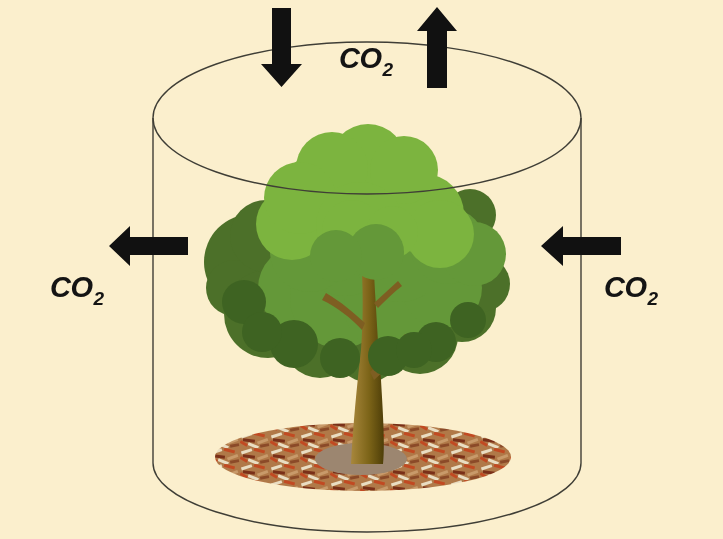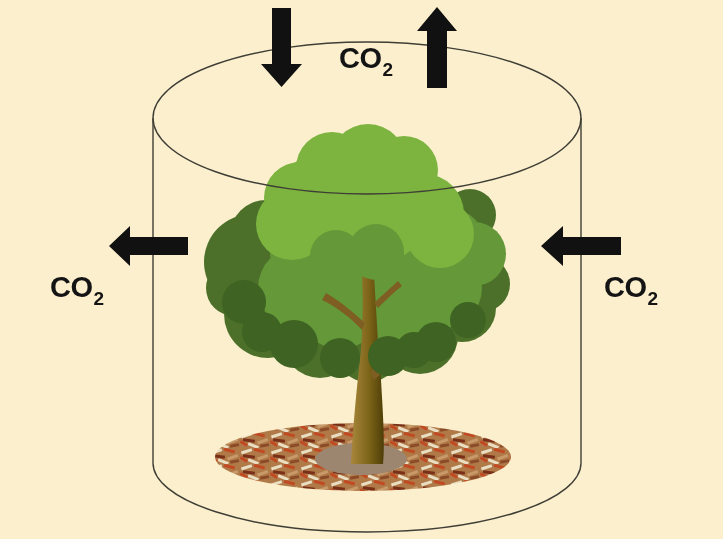--- a/index.html
+++ b/index.html
@@ -1,18 +1,18 @@
 <!DOCTYPE html>
 <html><head>
 <meta charset="utf-8">
 <style>
   html,body{margin:0;padding:0;background:#FBEFCD;}
   .stage{position:relative;width:723px;height:539px;overflow:hidden;font-family:"Liberation Sans",sans-serif;}
   .stage svg{position:absolute;left:0;top:0;}
-  .co2{position:absolute;font-weight:700;font-size:29px;line-height:1;color:#141414;letter-spacing:-0.5px;white-space:nowrap;}
+  .co2{position:absolute;font-weight:700;font-size:29px;line-height:1;color:#141414;letter-spacing:-0.5px;white-space:nowrap;font-style:italic;}
   .co2 .sub{font-size:19px;position:relative;top:8px;margin-left:1px;font-weight:700;}
   .co2-top{left:339px;top:44px;}
   .co2-left{left:50px;top:273px;}
   .co2-right{left:604px;top:273px;}
 </style>
 </head>
 <body>
 
 <div class="stage">
   <svg width="723" height="539" viewBox="0 0 723 539">

